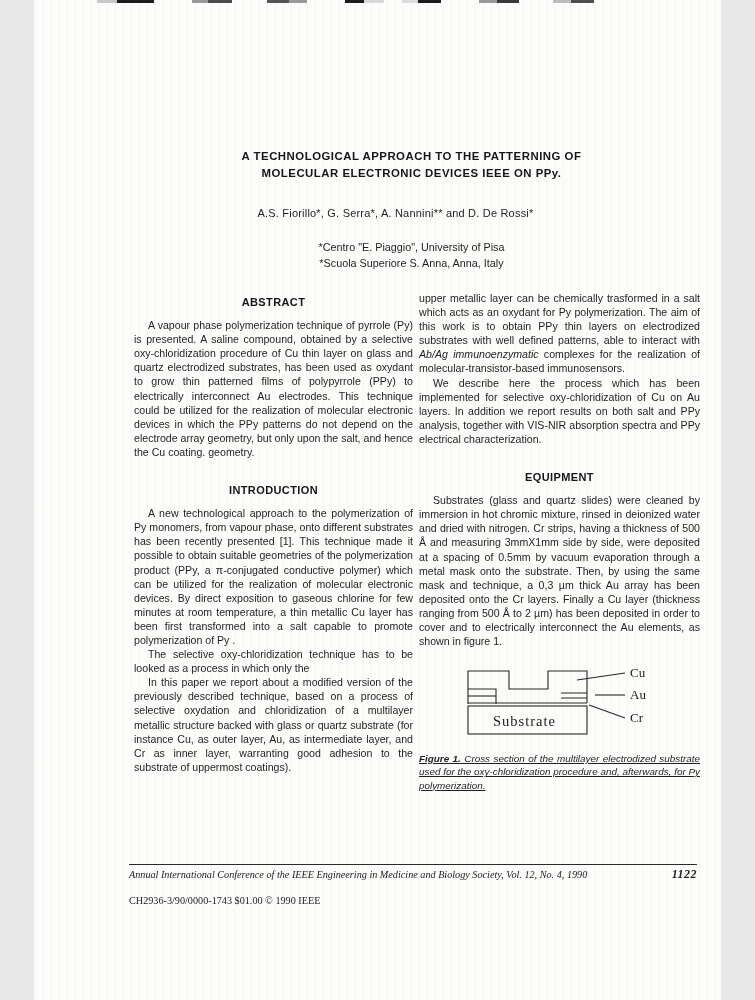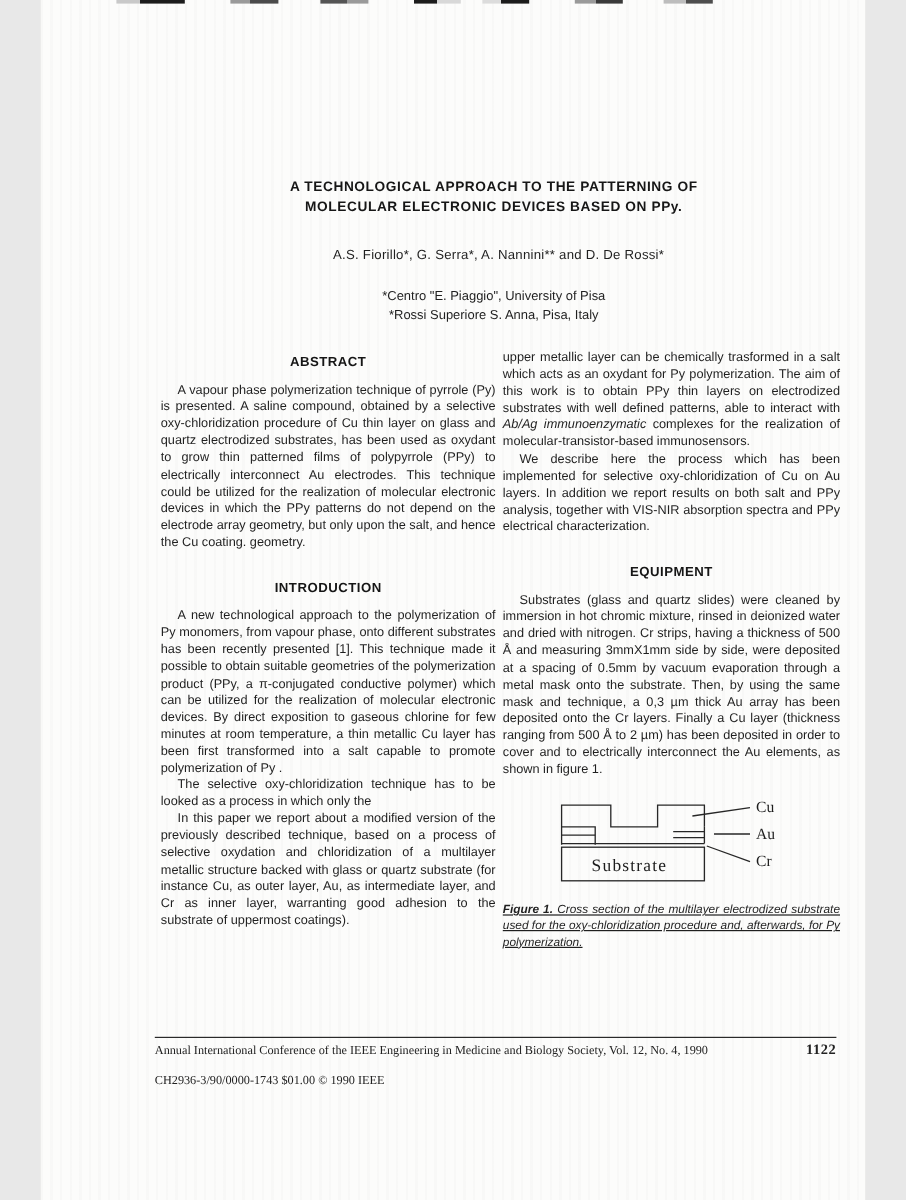--- a/index.html
+++ b/index.html
@@ -11,21 +11,21 @@
     color:#1f1f1f;overflow:hidden;
   }
   
   .scan-dash{position:absolute;top:0;height:3px;}
   
   .title{
     position:absolute;top:148px;left:120px;width:515px;text-align:center;
     font-weight:bold;font-size:11.4px;line-height:17px;letter-spacing:0.5px;color:#161616;
   }
   .authors{
-    position:absolute;top:207px;left:124px;width:515px;text-align:center;
+    position:absolute;top:207px;left:104px;width:515px;text-align:center;
     font-size:11px;letter-spacing:0.2px;
   }
   .affils{
     position:absolute;top:240px;left:120px;width:515px;text-align:center;
     font-size:10.8px;line-height:15.5px;
   }
   
   .col{position:absolute;font-size:10.6px;line-height:14.1px;text-align:justify;}
   #col-left{left:100px;top:295px;width:279px;}
   #col-right{left:385px;top:291px;width:281px;}
@@ -45,45 +45,45 @@
   .caption{
     margin-top:10px;font-size:9.9px;line-height:13.2px;font-style:italic;text-align:justify;text-decoration:underline;
   }
   .caption .cap-label{font-weight:bold;}
   
   #footer{
     position:absolute;left:95px;top:864px;width:568px;
     border-top:1.3px solid #2a2a2a;padding-top:2px;
     font-family:"Liberation Serif",serif;font-size:10.2px;color:#222;
   }
-  #footer .f-line1{display:flex;justify-content:space-between;align-items:baseline;}
+  #footer .f-line1{display:flex;justify-content:space-between;align-items:baseline;font-style:italic;}
   #footer .f-page{font-weight:bold;font-size:12px;letter-spacing:0.5px;}
   #footer .f-line2{margin-top:13px;}
 </style>
 </head>
 <body>
 
 <div id="page">
 
   <div class="scan-dash" style="left:63px;width:57px;background:linear-gradient(90deg,#c9c9c9 0 35%,#1c1c1c 35% 100%);"></div>
   <div class="scan-dash" style="left:158px;width:40px;background:linear-gradient(90deg,#9a9a9a 0 40%,#4b4b4b 40% 100%);"></div>
   <div class="scan-dash" style="left:233px;width:40px;background:linear-gradient(90deg,#555 0 55%,#9a9a9a 55% 100%);"></div>
   <div class="scan-dash" style="left:311px;width:39px;background:linear-gradient(90deg,#1c1c1c 0 50%,#d8d8d8 50% 100%);"></div>
   <div class="scan-dash" style="left:368px;width:39px;background:linear-gradient(90deg,#dcdcdc 0 40%,#1c1c1c 40% 100%);"></div>
   <div class="scan-dash" style="left:445px;width:40px;background:linear-gradient(90deg,#9a9a9a 0 45%,#3a3a3a 45% 100%);"></div>
   <div class="scan-dash" style="left:519px;width:41px;background:linear-gradient(90deg,#bdbdbd 0 45%,#4e4e4e 45% 100%);"></div>
 
   <div class="title">
     <div>A TECHNOLOGICAL APPROACH TO THE PATTERNING OF</div>
-    <div>MOLECULAR ELECTRONIC DEVICES BASED ON PPy.</div>
+    <div>MOLECULAR ELECTRONIC DEVICES IEEE ON PPy.</div>
   </div>
   <div class="authors">A.S. Fiorillo*, G. Serra*, A. Nannini** and D. De Rossi*</div>
   <div class="affils">
     <div>*Centro "E. Piaggio", University of Pisa</div>
-    <div>*Rossi Superiore S. Anna, Pisa, Italy</div>
+    <div>*Scuola Superiore S. Anna, Anna, Italy</div>
   </div>
 
   <div class="col" id="col-left">
     <div class="sec-head">ABSTRACT</div>
     <p>A vapour phase  polymerization technique of pyrrole (Py) is presented. A saline compound, obtained by a selective oxy-chloridization procedure of Cu thin layer on glass and quartz electrodized substrates, has been used as oxydant to grow thin patterned films of polypyrrole (PPy) to electrically interconnect Au electrodes. This technique could be utilized for the realization of molecular electronic devices in which the PPy patterns do not depend on the electrode array geometry, but only upon the salt, and hence the Cu coating. geometry.</p>
     <div class="sec-head mid">INTRODUCTION</div>
     <p>A new technological approach to the polymerization of Py monomers, from vapour phase, onto different substrates has been recently presented [1]. This technique made it possible to obtain suitable geometries of the polymerization product (PPy, a π-conjugated conductive polymer) which can be utilized for the realization of molecular electronic devices. By direct exposition to gaseous chlorine for few minutes at room temperature, a thin metallic Cu layer has been first transformed into a salt capable to promote polymerization of Py .</p>
     <p>The selective oxy-chloridization technique has to be looked as a process in which only the</p>
     <p>In this paper we report about a modified version of the previously described technique, based on a process of selective oxydation and chloridization of a multilayer metallic structure backed with glass or quartz substrate (for instance Cu, as outer layer, Au, as intermediate layer, and Cr as inner layer, warranting good adhesion to the substrate of uppermost coatings).</p>
   </div>

